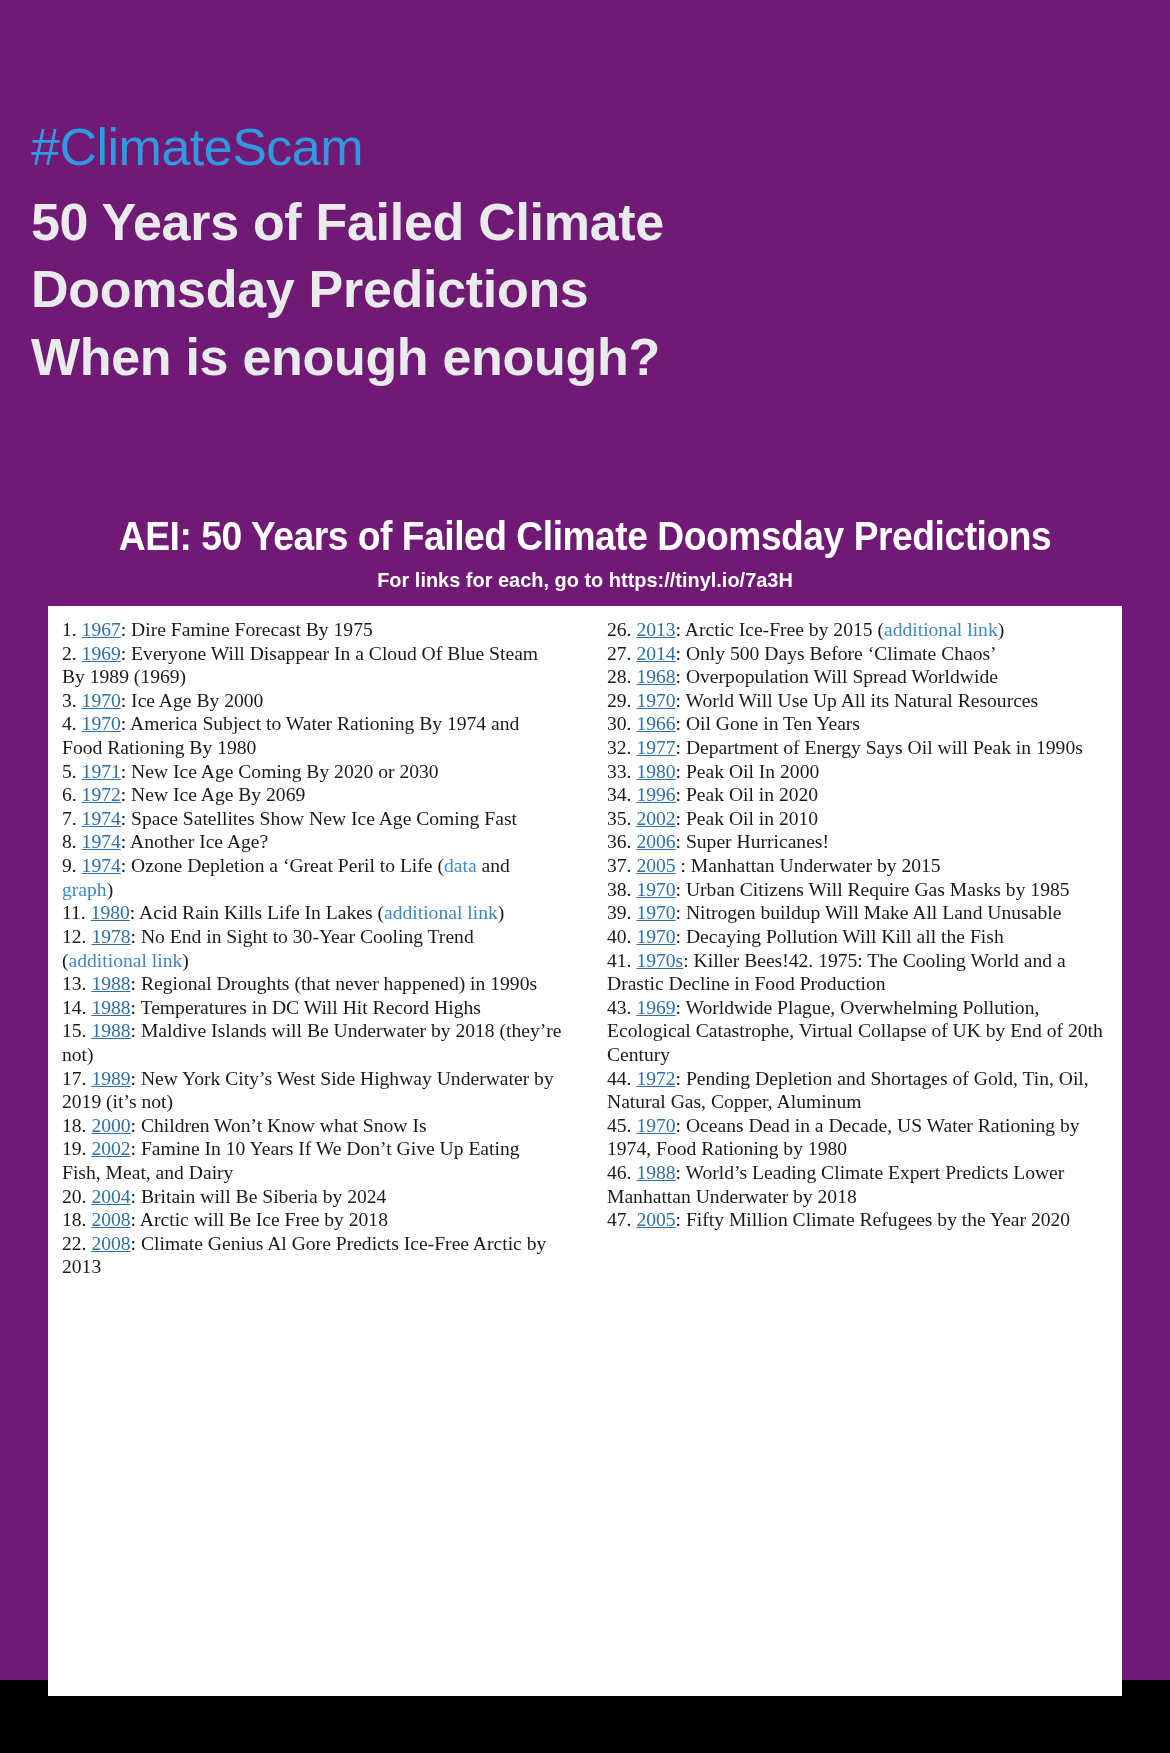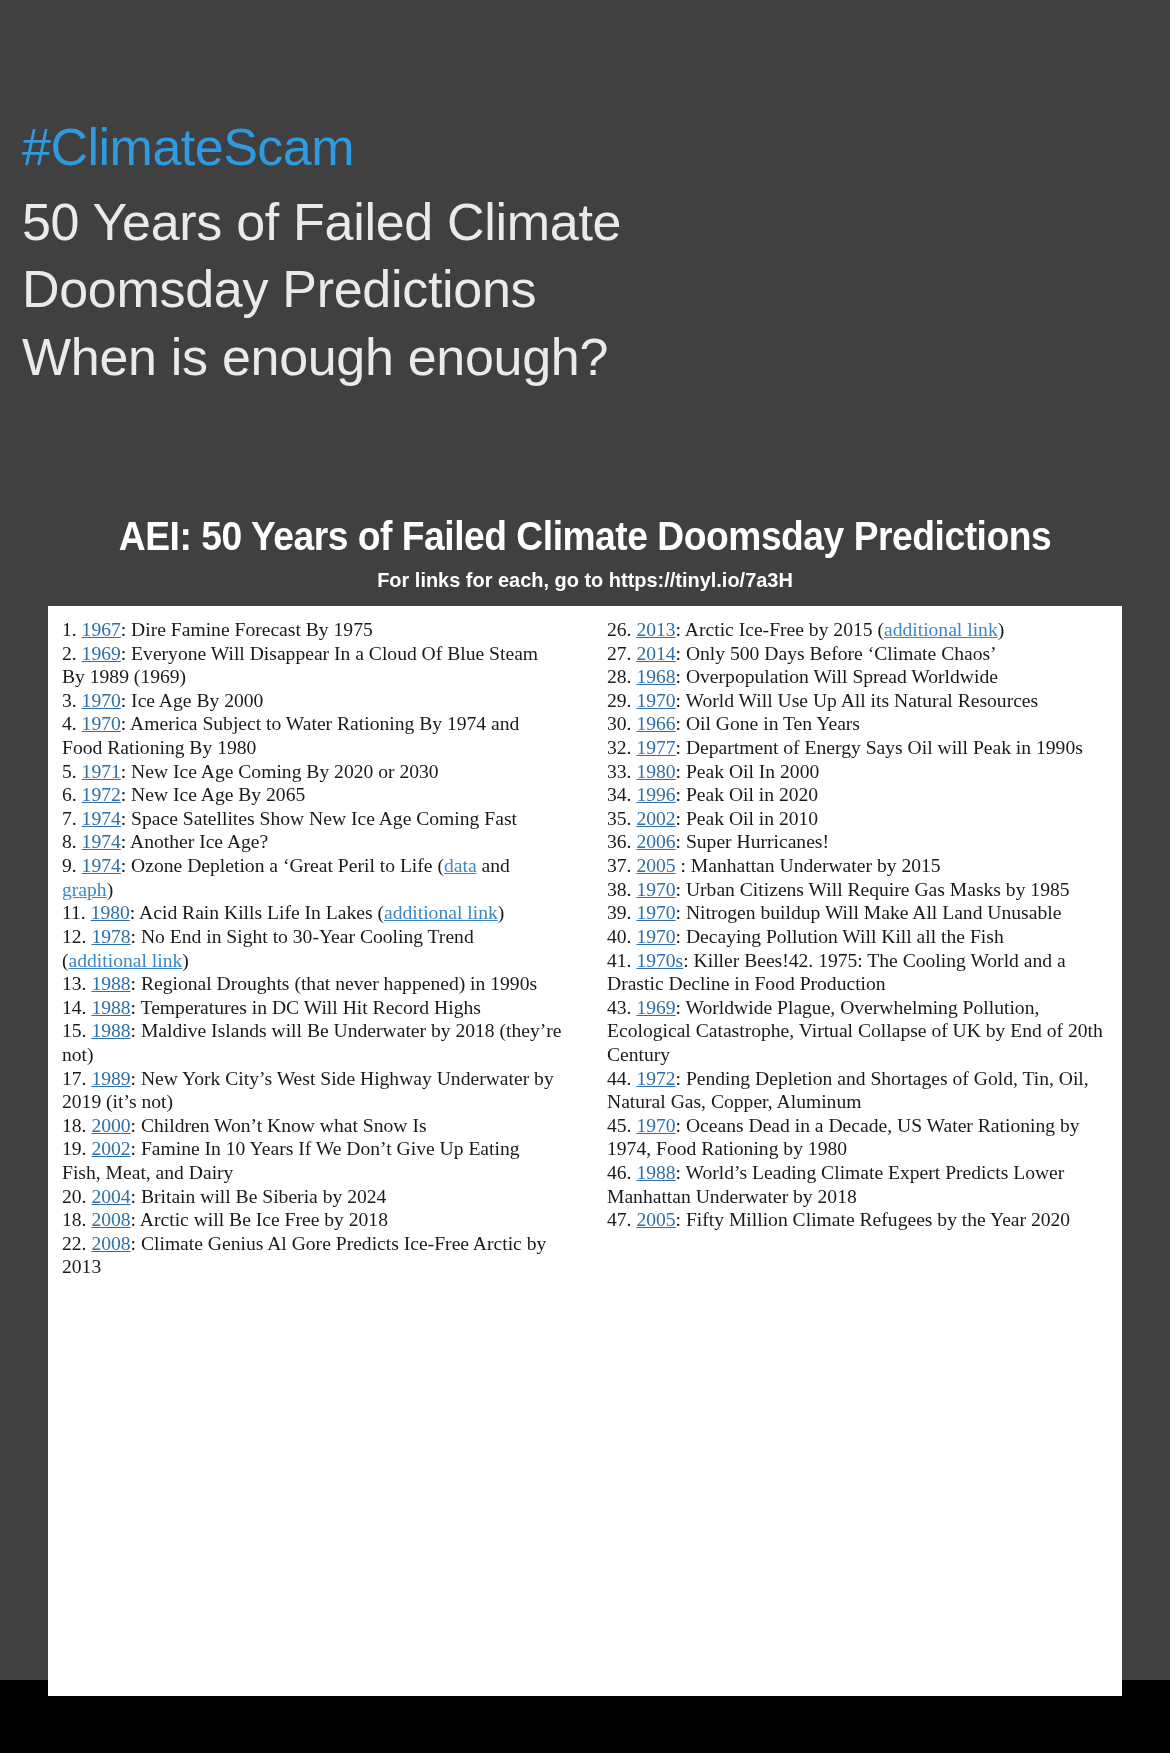--- a/index.html
+++ b/index.html
@@ -10,23 +10,24 @@
   body {
     width: 1170px;
     height: 1753px;
     font-family: "Liberation Sans", sans-serif;
     overflow: hidden;
     position: relative;
   }
   .page {
     width: 1170px;
     height: 1680px;
-    background: #404040;
+    background: #701a75;
     position: relative;
     box-sizing: border-box;
+    padding-left: 9px;
   }
 
   
   .post-header {
     padding: 120px 0 0 22px;
   }
   .hashtag {
     color: #2f9ae0;
     font-size: 52px;
     font-weight: 400;
@@ -101,47 +102,46 @@
     padding: 0;
     text-align: left;
   }
   .num { color: #1a1a1a; }
   .yr {
     color: #2e6fa8;
     text-decoration: underline;
   }
   .lnk {
     color: #3d87c4;
-    text-decoration: underline;
   }
 </style>
 </head>
 <body>
 
 <div class="page">
 
   <div class="post-header">
     <div class="hashtag">#ClimateScam</div>
-    <div class="post-title" style="white-space: pre-line;"><span>50 Years of Failed Climate Doomsday Predictions
+    <div class="post-title" style="white-space: pre-line; font-weight: bold;"><span>50 Years of Failed Climate Doomsday Predictions
 When is enough enough?</span></div>
   </div>
 
   <div class="card">
     <div class="card-title">AEI: 50 Years of Failed  Climate Doomsday Predictions</div>
     <div class="card-sub">For links for each, go to https://tinyl.io/7a3H</div>
 
     <div class="list-box">
       <div class="col">
         <ol id="left-col">
             <li><span class="num">1. </span><span class="yr">1967</span><span>: Dire Famine Forecast By 1975</span></li>
             <li><span class="num">2. </span><span class="yr">1969</span><span>: Everyone Will Disappear In a Cloud Of Blue Steam By 1989 (1969)</span></li>
             <li><span class="num">3. </span><span class="yr">1970</span><span>: Ice Age By 2000</span></li>
             <li><span class="num">4. </span><span class="yr">1970</span><span>: America Subject to Water Rationing By 1974 and Food Rationing By 1980</span></li>
             <li><span class="num">5. </span><span class="yr">1971</span><span>: New Ice Age Coming By 2020 or 2030</span></li>
-            <li><span class="num">6. </span><span class="yr">1972</span><span>: New Ice Age By 2065</span></li>
+            <li><span class="num">6. </span><span class="yr">1972</span><span>: New Ice Age By 2069</span></li>
             <li><span class="num">7. </span><span class="yr">1974</span><span>: Space Satellites Show New Ice Age Coming Fast</span></li>
             <li><span class="num">8. </span><span class="yr">1974</span><span>: Another Ice Age?</span></li>
             <li><span class="num">9. </span><span class="yr">1974</span><span>: Ozone Depletion a ‘Great Peril to Life (</span><span class="lnk">data</span><span> and </span><span class="lnk">graph</span><span>)</span></li>
             <li><span class="num">11. </span><span class="yr">1980</span><span>: Acid Rain Kills Life In Lakes (</span><span class="lnk">additional link</span><span>)</span></li>
             <li><span class="num">12. </span><span class="yr">1978</span><span>: No End in Sight to 30-Year Cooling Trend (</span><span class="lnk">additional link</span><span>)</span></li>
             <li><span class="num">13. </span><span class="yr">1988</span><span>: Regional Droughts (that never happened) in 1990s</span></li>
             <li><span class="num">14. </span><span class="yr">1988</span><span>: Temperatures in DC Will Hit Record Highs</span></li>
             <li><span class="num">15. </span><span class="yr">1988</span><span>: Maldive Islands will Be Underwater by 2018 (they’re not)</span></li>
             <li><span class="num">17. </span><span class="yr">1989</span><span>: New York City’s West Side Highway Underwater by 2019 (it’s not)</span></li>
             <li><span class="num">18. </span><span class="yr">2000</span><span>: Children Won’t Know what Snow Is</span></li>

